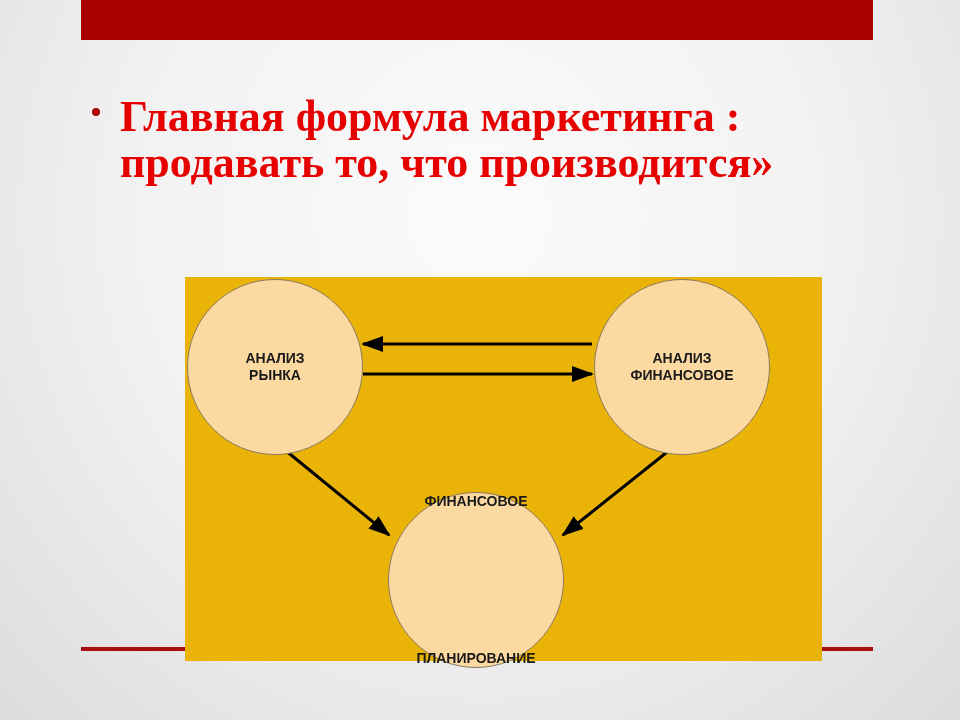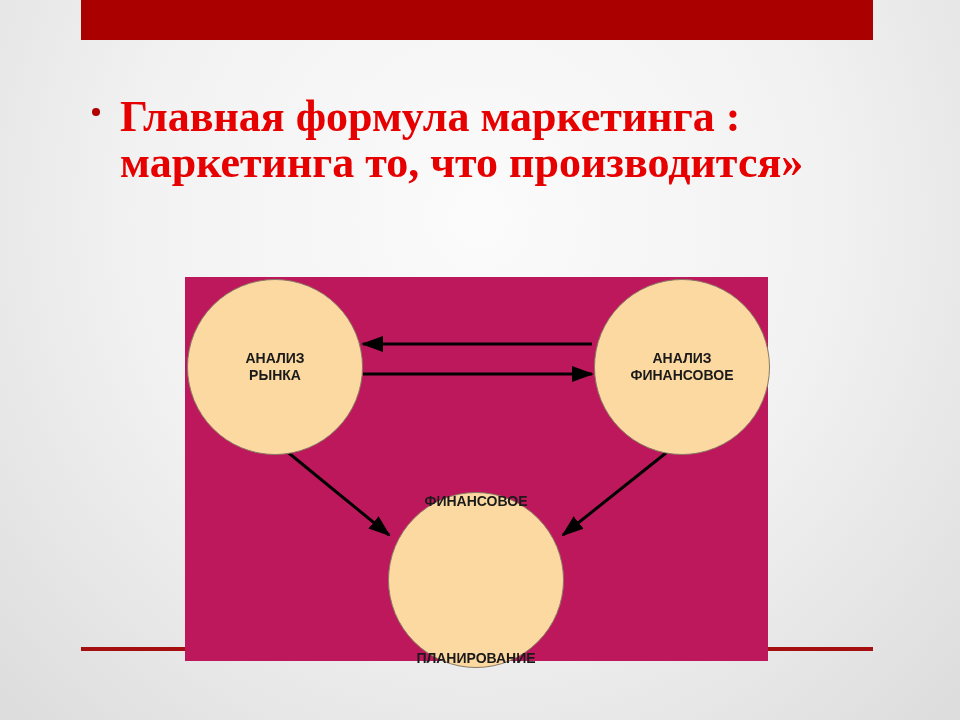--- a/index.html
+++ b/index.html
@@ -20,42 +20,42 @@
   }
   .bullet-dot {
     position:absolute; left:0; top:14px; width:8px; height:8px; border-radius:50%;
     background:#b00000;
   }
   .bullet-text {
     margin-left:28px; color:#e60000; font-weight:bold; font-size:44px; line-height:46px;
     font-family: "Liberation Serif", serif;
   }
   .diagram {
-    position:absolute; left:185px; top:277px; width:583px; height:384px; background:#be185d;
+    position:absolute; left:185px; top:277px; width:637px; height:384px; background:#eab308;
   }
   .node {
     position:absolute; width:176px; height:176px; border-radius:50%;
     background:#fcd9a1; border:1.5px solid #8a7a63; box-sizing:border-box;
     display:flex; align-items:center; justify-content:center; flex-direction:column;
     font-family: "Liberation Sans", sans-serif; font-weight:bold; font-size:14px;
     color:#1a1a1a; text-align:center; line-height:17px;
   }
   .node span { display:block; }
   svg.arrows { position:absolute; left:0; top:0; }
 </style>
 </head>
 <body>
 
 <div class="top-bar"></div>
 
 <div class="bullet-block">
   <div class="bullet-dot"></div>
   <div class="bullet-text">
     <div>Главная формула маркетинга :</div>
-    <div>маркетинга то, что производится»</div>
+    <div>продавать то, что производится»</div>
   </div>
 </div>
 
 <div class="bottom-line" style="left:81px; width:105px;"></div>
 <div class="bottom-line" style="left:767px; width:106px;"></div>
 
 <div class="diagram">
   <svg class="arrows" width="583" height="384">
     <defs>
       <marker id="ah" markerWidth="10" markerHeight="10" refX="9" refY="5" orient="auto" markerUnits="userSpaceOnUse">

